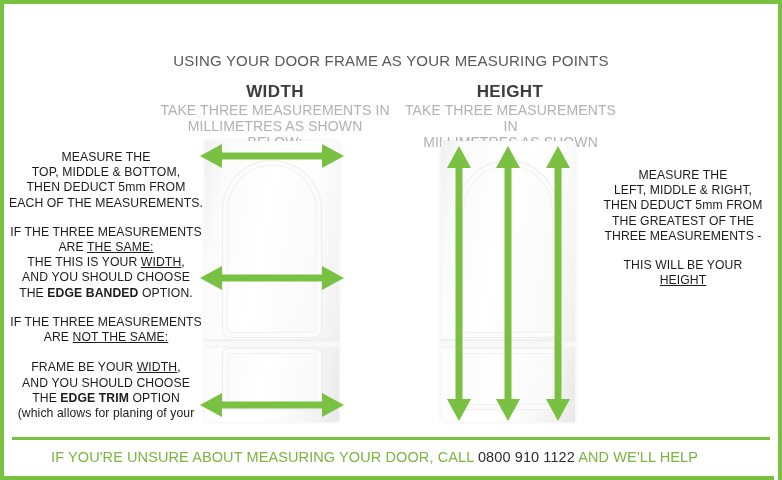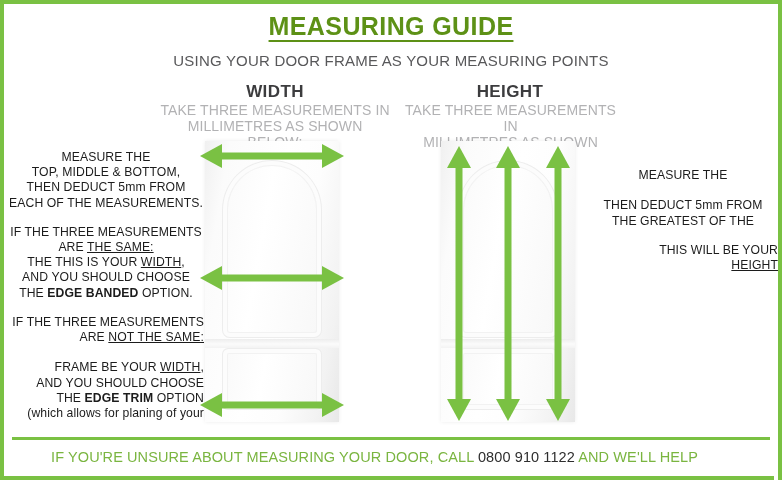--- a/index.html
+++ b/index.html
@@ -96,21 +96,21 @@
     font-size: 12.2px;
     line-height: 15.2px;
     color: #1c1c1c;
     text-align: center;
     letter-spacing: 0.1px;
   }
   #left-col  { left: 8px;   top: 150px; width: 196px; }
   #right-col { left: 588px; top: 168px; width: 190px; }
 
   .side-col p { margin: 0 0 14px 0; }
-  .side-col p:last-child { margin-bottom: 0; text-align: right; }
+  .side-col p:last-child { margin-bottom: 0; }
   .side-col .u { text-decoration: underline; }
   .side-col .b { font-weight: bold; }
   .side-col .note {
     text-transform: none;
     font-size: 12.2px;
     margin-top: 38px;
   }
 
   
   .door {
@@ -171,21 +171,20 @@
 </head>
 <body>
 
 <div id="page">
 
   <div class="frame-top"></div>
   <div class="frame-left"></div>
   <div class="frame-right"></div>
   <div class="frame-bottom"></div>
 
-  <div class="title">MEASURING GUIDE</div>
   <div class="subtitle">USING YOUR DOOR FRAME AS YOUR MEASURING POINTS</div>
 
   <div class="col-head" id="width-head">WIDTH</div>
   <div class="col-sub" id="width-sub">
     <span>TAKE THREE MEASUREMENTS IN</span><br>
     <span>MILLIMETRES AS SHOWN BELOW:</span>
   </div>
 
   <div class="col-head" id="height-head">HEIGHT</div>
   <div class="col-sub" id="height-sub">
@@ -214,23 +213,24 @@
       <span>FRAME BE YOUR </span><span class="u">WIDTH</span><span>,</span><br>
       <span>AND YOU SHOULD CHOOSE</span><br>
       <span>THE </span><span class="b">EDGE TRIM</span><span> OPTION</span><br>
       <span class="note">(which allows for planing of your</span><br>
     </p>
   </div>
 
   <div class="side-col" id="right-col">
     <p>
       <span>MEASURE THE</span><br>
-      <br>
+      <span>LEFT, MIDDLE &amp; RIGHT,</span><br>
       <span>THEN DEDUCT </span><span>5mm</span><span> FROM</span><br>
       <span>THE GREATEST OF THE</span><br>
+      <span>THREE MEASUREMENTS -</span>
     </p>
     <p>
       <span>THIS WILL BE YOUR</span><br>
       <span class="u">HEIGHT</span>
     </p>
   </div>
 
   <div class="door" id="door-width">
     <div class="panel panel-arch"></div>
     <div class="door-midrail"></div>

